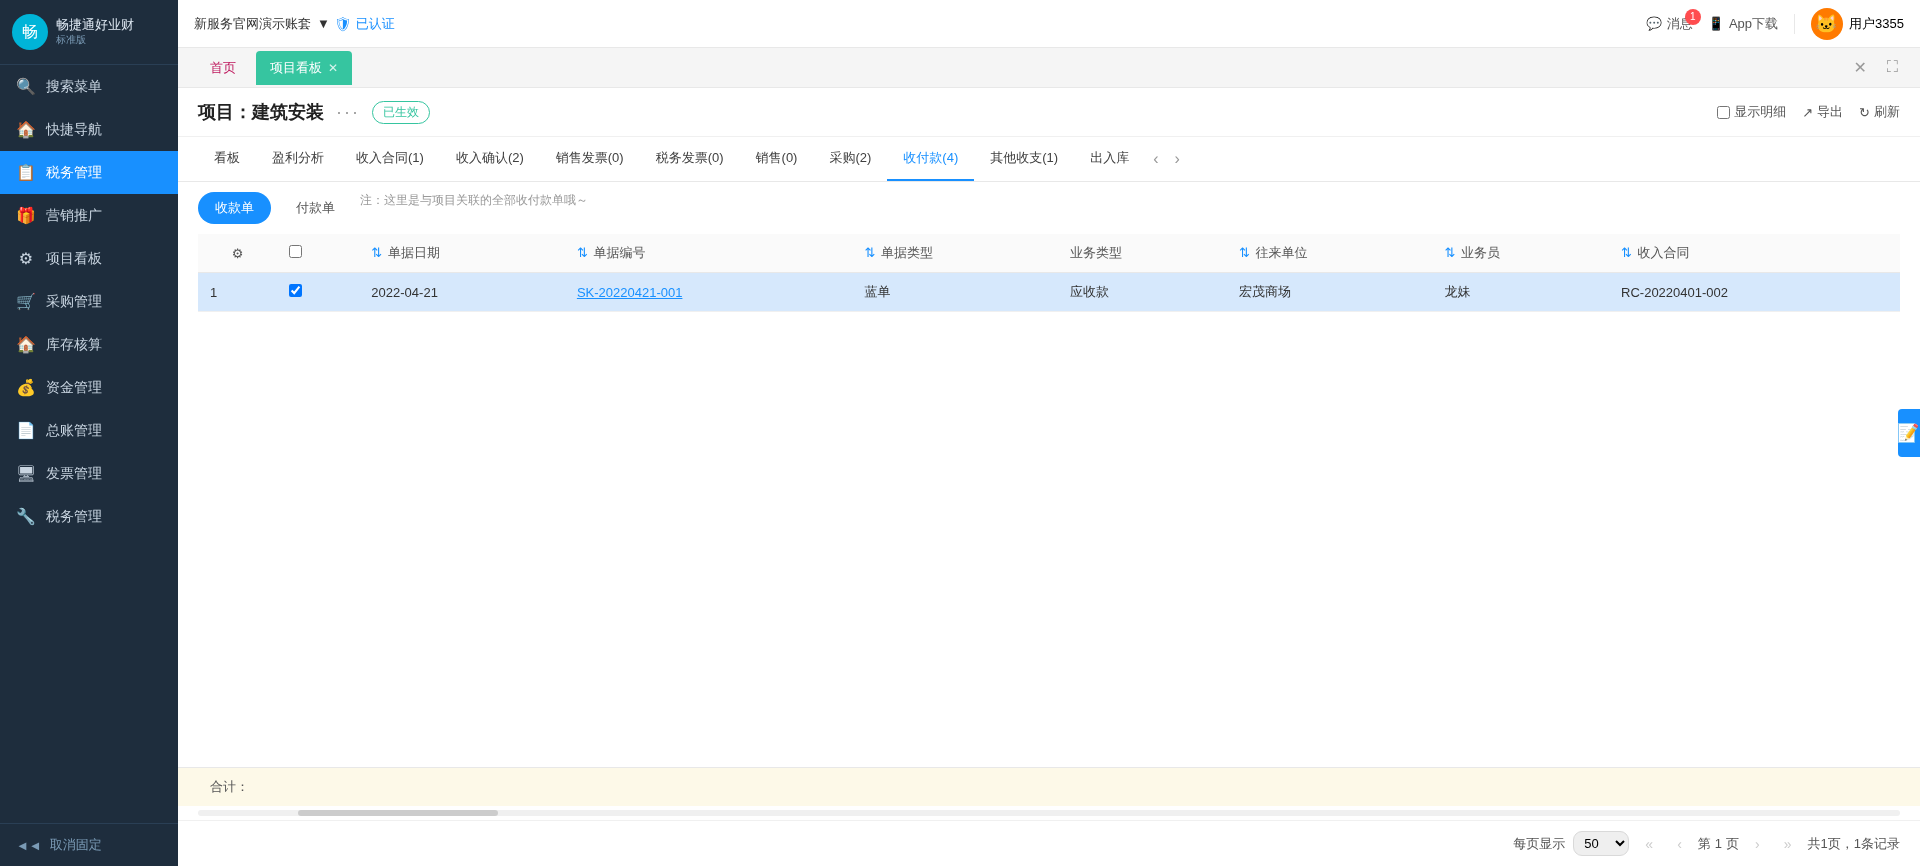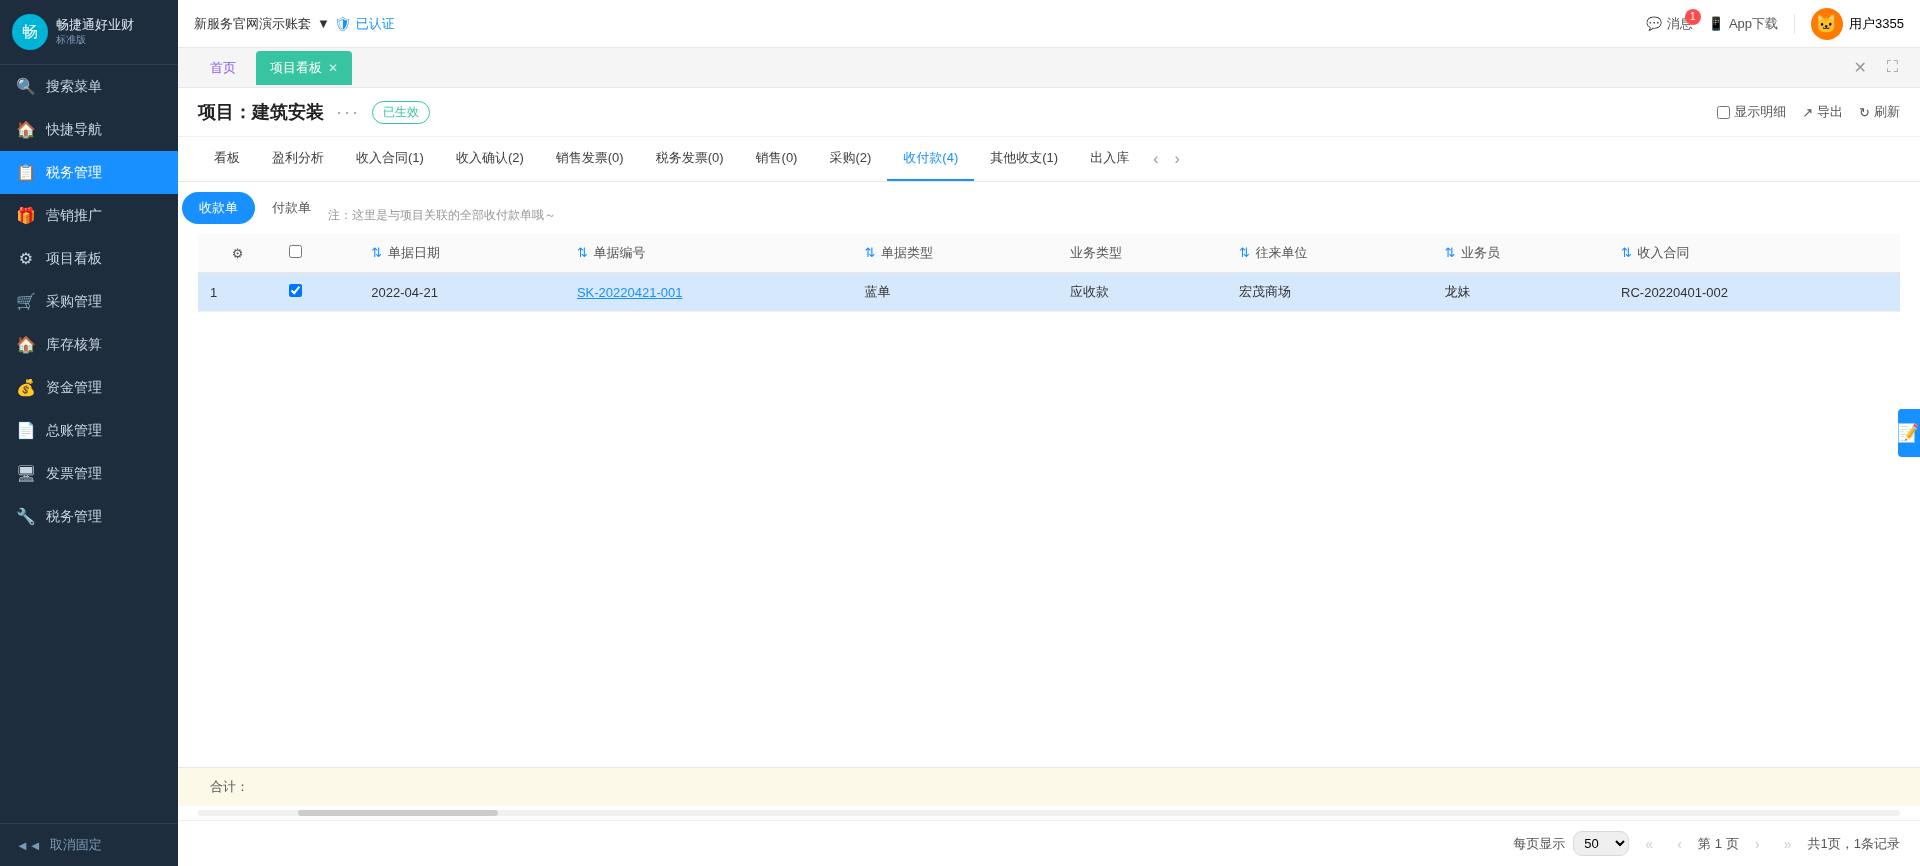--- a/index.html
+++ b/index.html
@@ -172,21 +172,21 @@
       display: flex;
       align-items: center;
       padding: 0 16px;
       border-bottom: 1px solid #e8e8e8;
       height: 40px;
       gap: 4px;
     }
     .tab-item {
       padding: 8px 16px;
       cursor: pointer;
-      color: #8b5cf6;
+      color: #be185d;
       font-size: 13px;
       border-radius: 4px 4px 0 0;
     }
     .tab-item.active {
       background: #36c5a0;
       color: white;
       padding: 8px 14px;
       display: flex;
       align-items: center;
       gap: 6px;
@@ -299,22 +299,23 @@
     .content-area {
       flex: 1;
       overflow: hidden;
       display: flex;
       flex-direction: column;
     }
 
     
     .sub-sub-tabs {
       display: flex;
-      align-items: flex-end;
-      padding: 10px 4px;
+      align-items: flex-start;
+      padding: 10px 20px;
+      gap: 8px;
     }
     .sub-sub-tab {
       padding: 6px 16px;
       cursor: pointer;
       border-radius: 20px;
       font-size: 13px;
       border: 1px solid transparent;
     }
     .sub-sub-tab.active {
       background: #1890ff;

